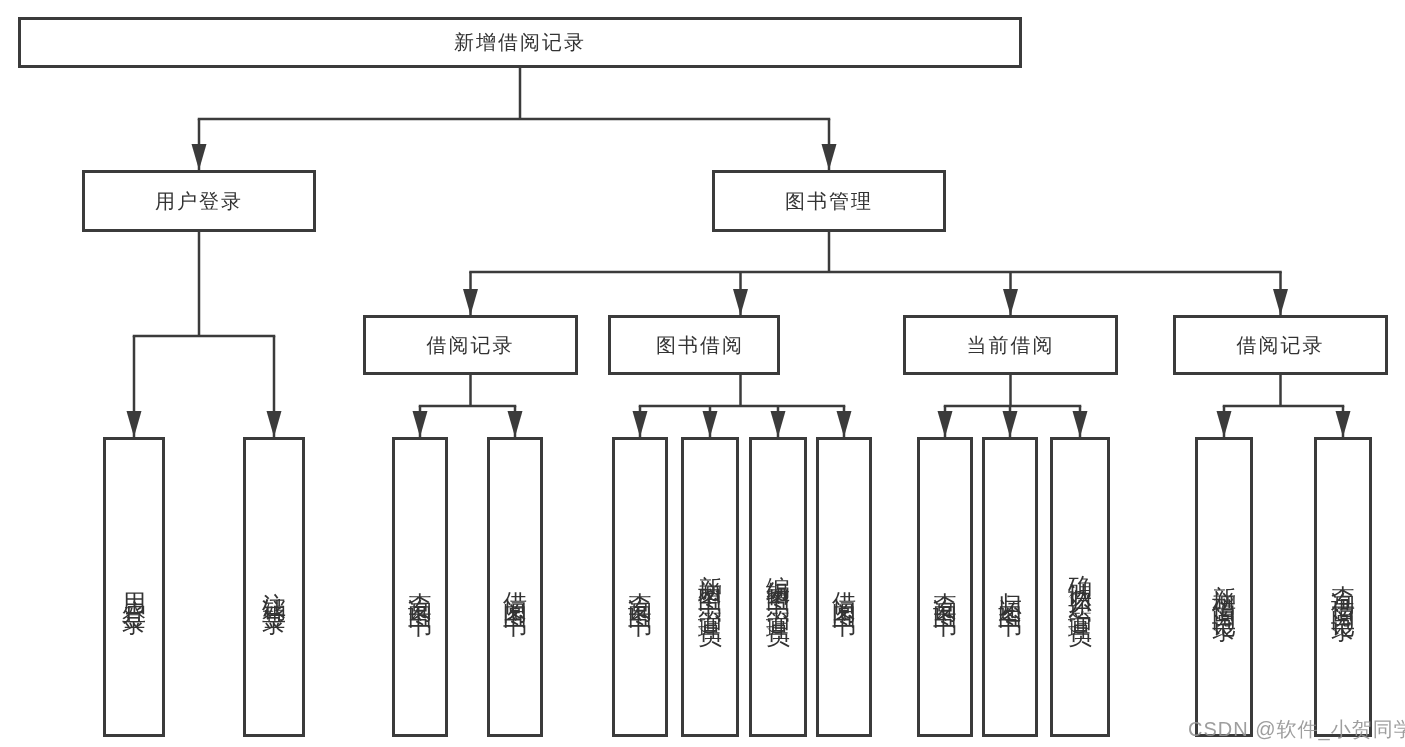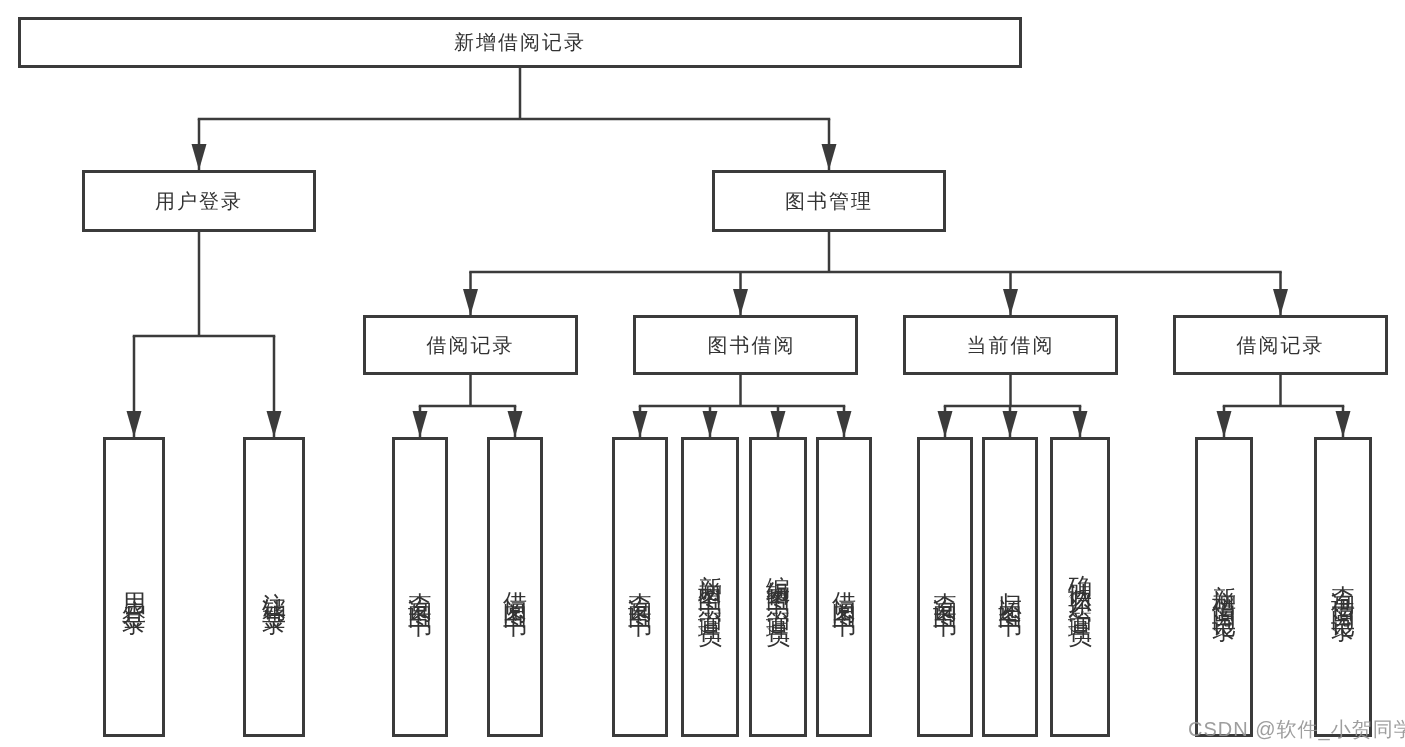--- a/index.html
+++ b/index.html
@@ -36,21 +36,21 @@
     writing-mode: vertical-rl;
     font-size: 24px;
     letter-spacing: 7px;
     line-height: 1;
   }
   
   .root           { left: 18px;   top: 17px;  width: 1004px; height: 51px; }
   .lvl2-user      { left: 82px;   top: 170px; width: 234px;  height: 62px; }
   .lvl2-book      { left: 712px;  top: 170px; width: 234px;  height: 62px; text-align: right; }
   .lvl3-newrec    { left: 363px;  top: 315px; width: 215px;  height: 60px; }
-  .lvl3-borrow    { left: 633px;  top: 315px; width: 225px;  height: 60px; padding-left: 12px; }
+  .lvl3-borrow    { left: 608px;  top: 315px; width: 172px;  height: 60px; padding-left: 12px; }
   .lvl3-current   { left: 903px;  top: 315px; width: 215px;  height: 60px; }
   .lvl3-records   { left: 1173px; top: 315px; width: 215px;  height: 60px; }
   
   .leaf { top: 437px; height: 300px; }
   .lf-user-login   { left: 103px;  width: 62px; }
   .lf-logout       { left: 243px;  width: 62px; }
   .lf-query-1      { left: 392px;  width: 56px; }
   .lf-borrow-1     { left: 487px;  width: 56px; }
   .lf-query-2      { left: 612px;  width: 56px; }
   .lf-add-book     { left: 681px;  width: 58px; }

